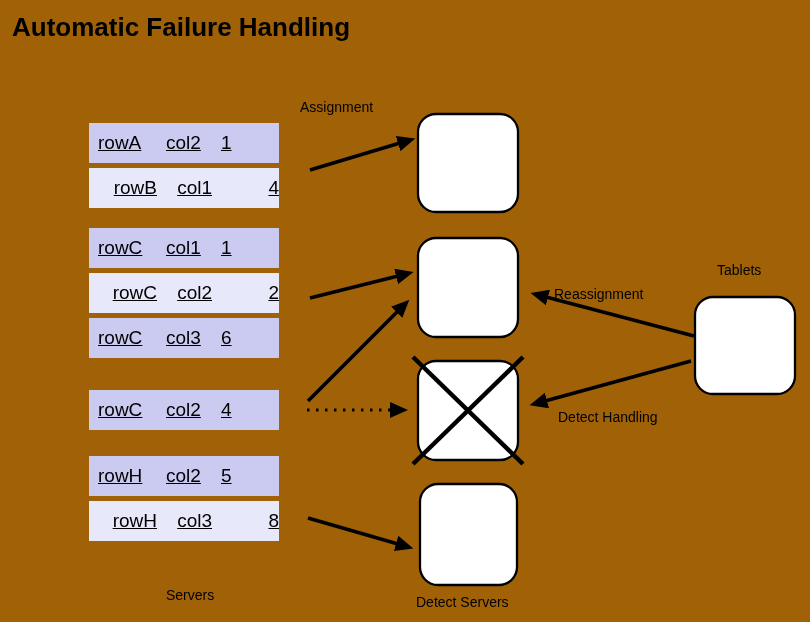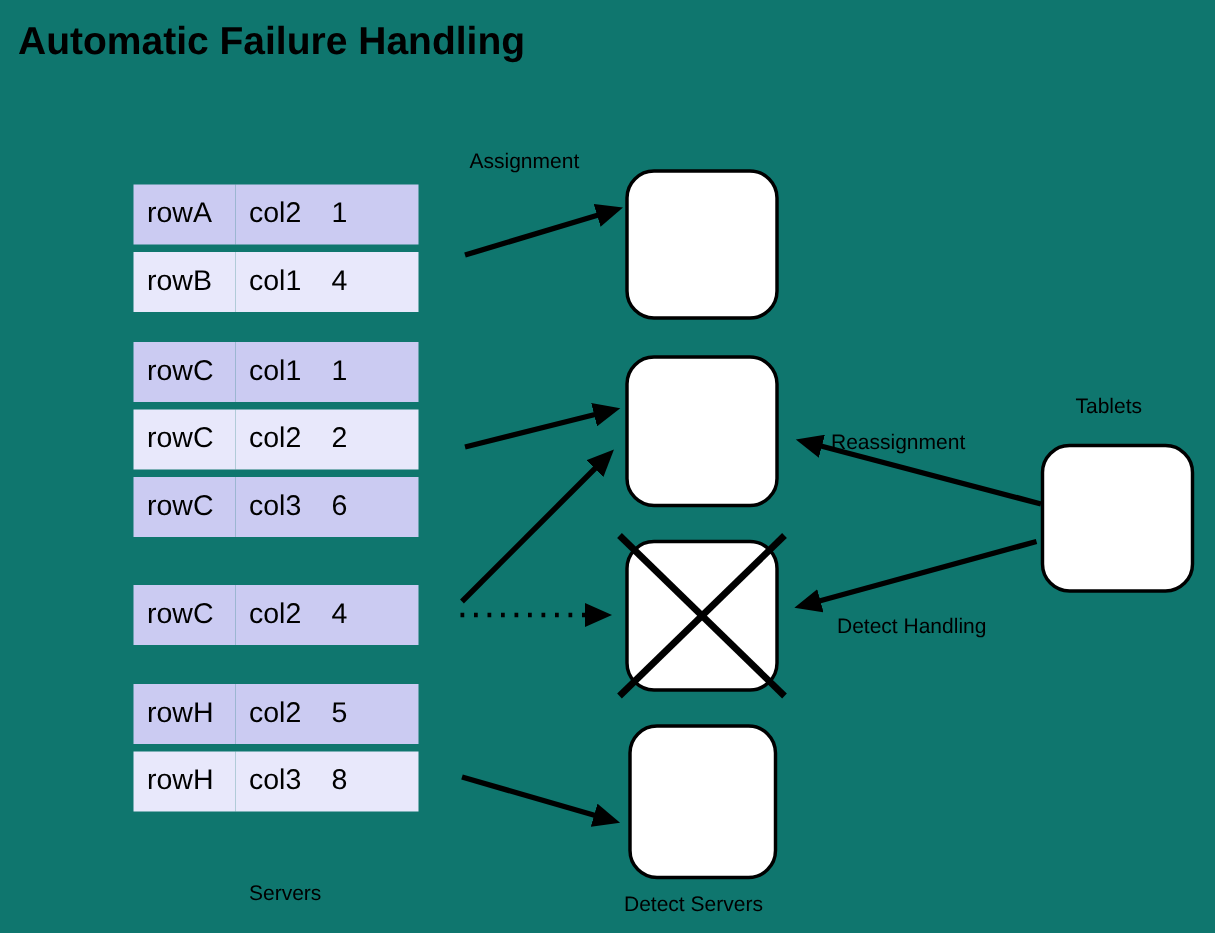--- a/index.html
+++ b/index.html
@@ -1,49 +1,49 @@
 <!DOCTYPE html>
 <html style="--row-dark: #cbcbf2; --row-light: #e8e8fb;"><head>
 <meta charset="utf-8">
 <style>
   html, body { margin: 0; padding: 0; background: #ffffff; }
   .canvas {
     position: relative;
     width: 810px;
     height: 622px;
-    background: #0f766e;
+    background: #a16207;
     font-family: "Liberation Sans", sans-serif;
     overflow: hidden;
     color: #000;
   }
   .title {
     position: absolute;
     left: 12px;
     top: 12px;
     font-size: 26px;
     font-weight: bold;
     letter-spacing: 0px;
     color: #000;
   }
   
   .tgroup { position: absolute; left: 89px; width: 210px; }
-  .trow { display: flex; gap: 0; height: 40px; margin-bottom: 5px; }
+  .trow { display: flex; gap: 0; height: 40px; margin-bottom: 5px; text-decoration: underline; }
   .trow .cell {
     line-height: 40px;
     font-size: 19px;
     padding-left: 9px;
     box-sizing: border-box;
     overflow: hidden;
     white-space: nowrap;
   }
   .cell.c1 { width: 68px; }
   .cell.c2 { width: 55px; }
   .cell.c3 { width: 67px; }
   .trow.dark  .cell { background: var(--row-dark,  #cbcbf2); }
-  .trow.light .cell { background: var(--row-light, #e8e8fb); }
+  .trow.light .cell { background: var(--row-light, #e8e8fb); text-align: right; }
   
   .lbl {
     position: absolute;
     font-size: 14px;
     color: #000;
     white-space: nowrap;
   }
   svg.diagram { position: absolute; left: 0; top: 0; }
   .server-rect { fill: #ffffff; stroke: #000; stroke-width: 2.3; }
   .arrow-line { stroke: #000; stroke-width: 3.6; fill: none; }
@@ -130,20 +130,20 @@
       <div class="cell c2">col2</div>
       <div class="cell c3">5</div>
     </div>
     <div class="trow light">
       <div class="cell c1">rowH</div>
       <div class="cell c2">col3</div>
       <div class="cell c3">8</div>
     </div>
   </div>
 
-  <div class="lbl" style="left:313px; top:99px">Assignment</div>
+  <div class="lbl" style="left:300px; top:99px">Assignment</div>
   <div class="lbl" style="left:554px; top:286px">Reassignment</div>
   <div class="lbl" style="left:717px; top:262px">Tablets</div>
   <div class="lbl" style="left:558px; top:409px">Detect Handling</div>
   <div class="lbl" style="left:166px; top:587px">Servers</div>
   <div class="lbl" style="left:416px; top:594px">Detect Servers</div>
 
 </div>
 
 </body></html>

